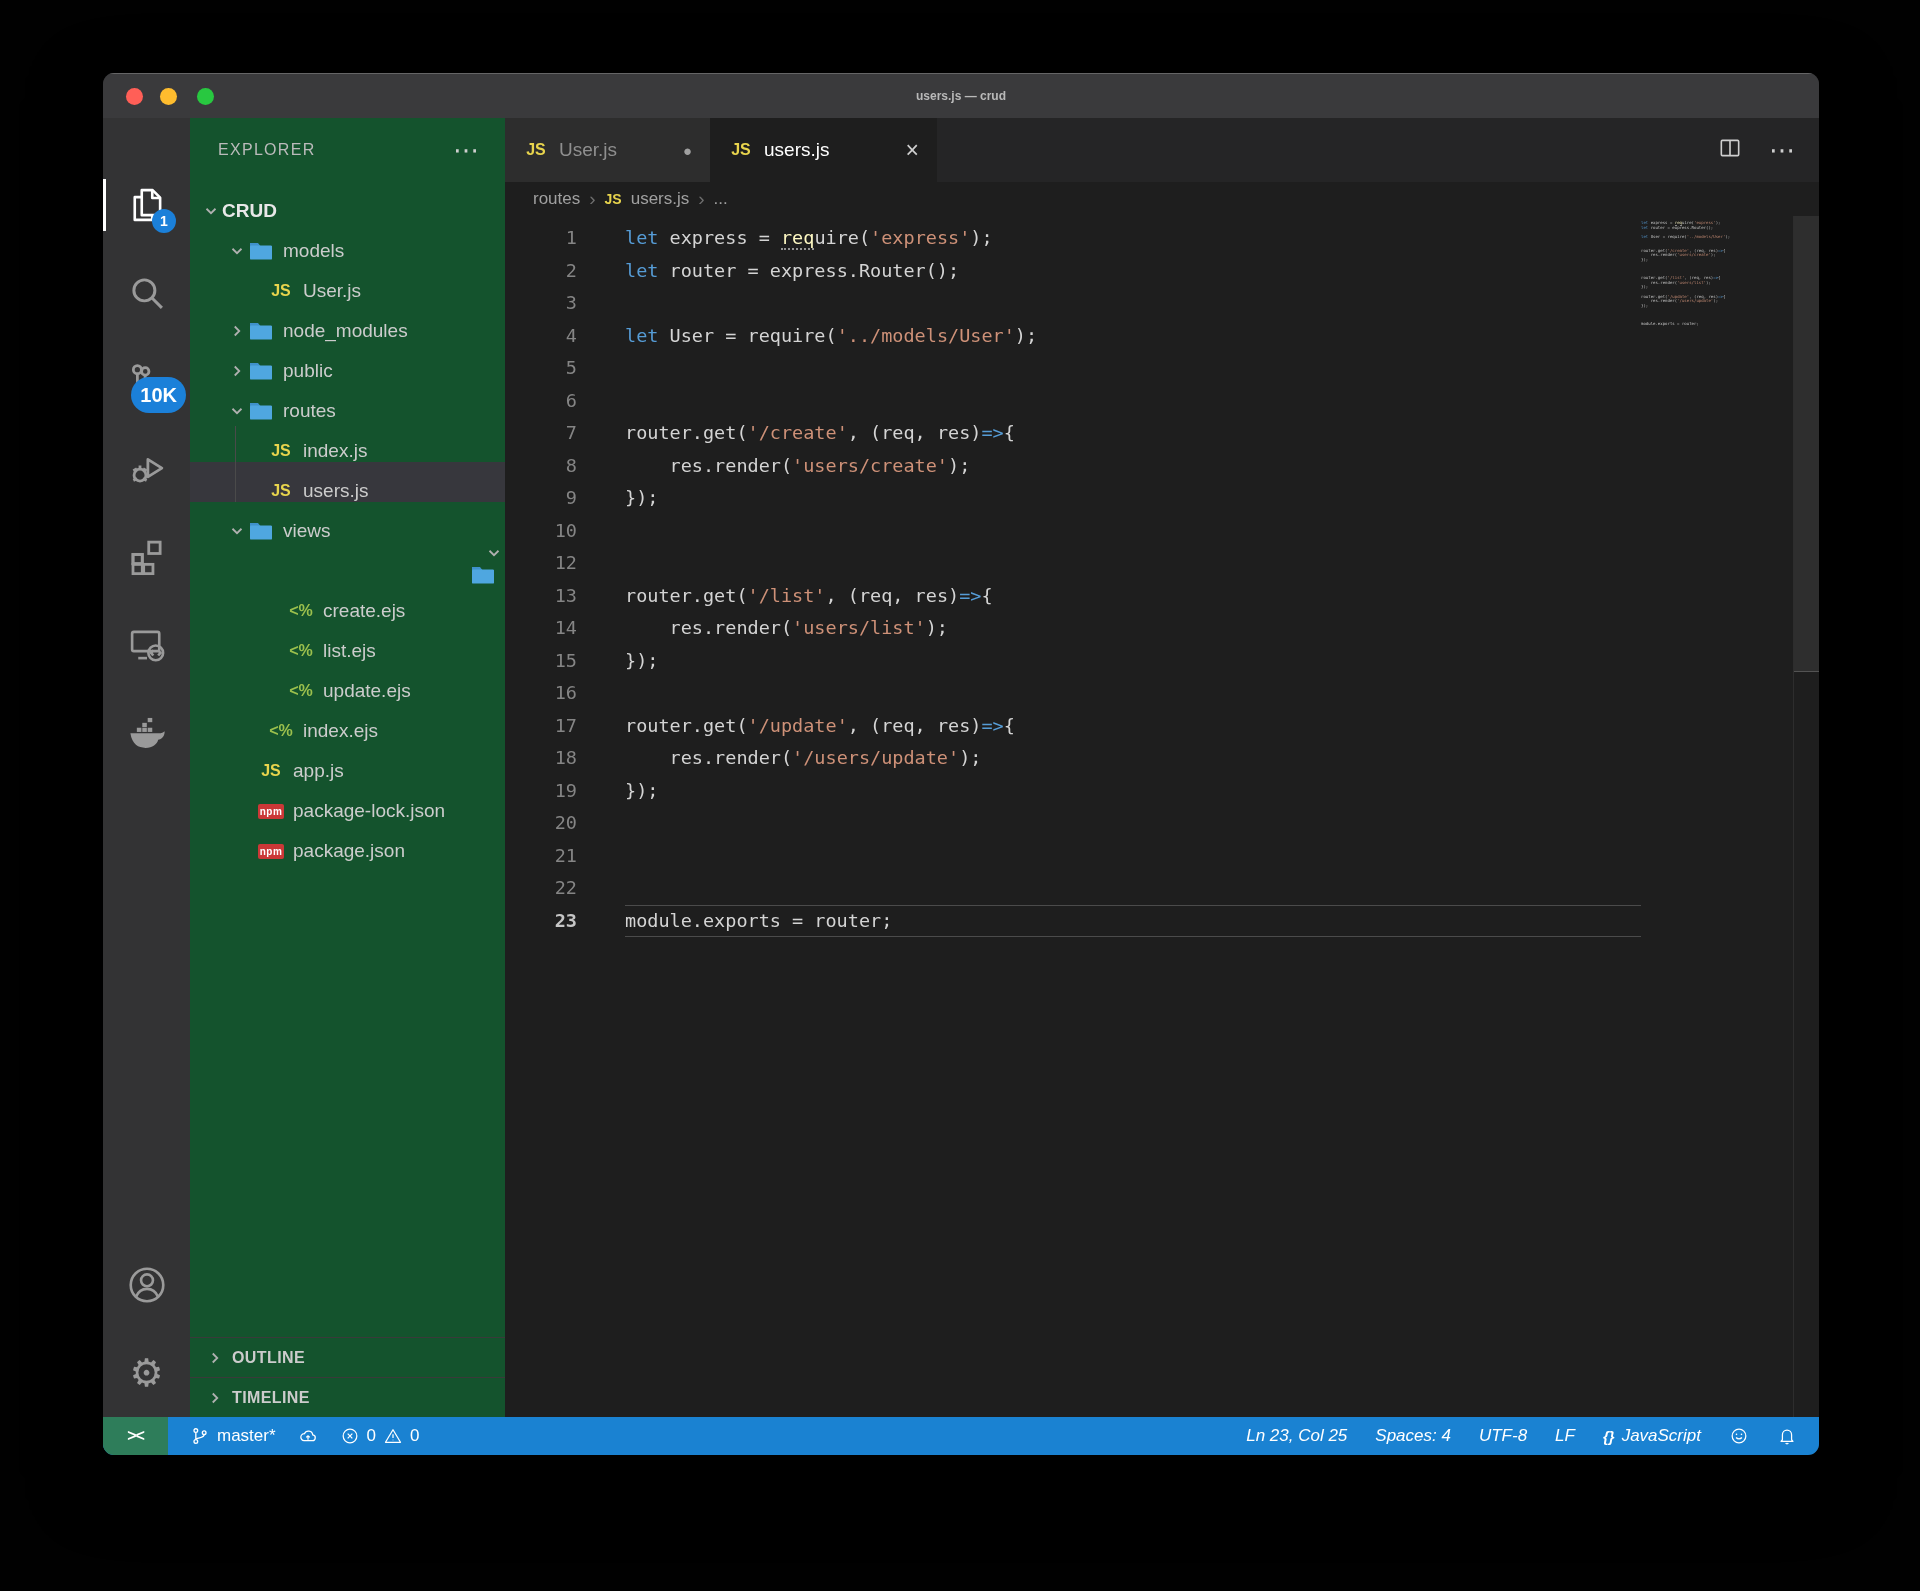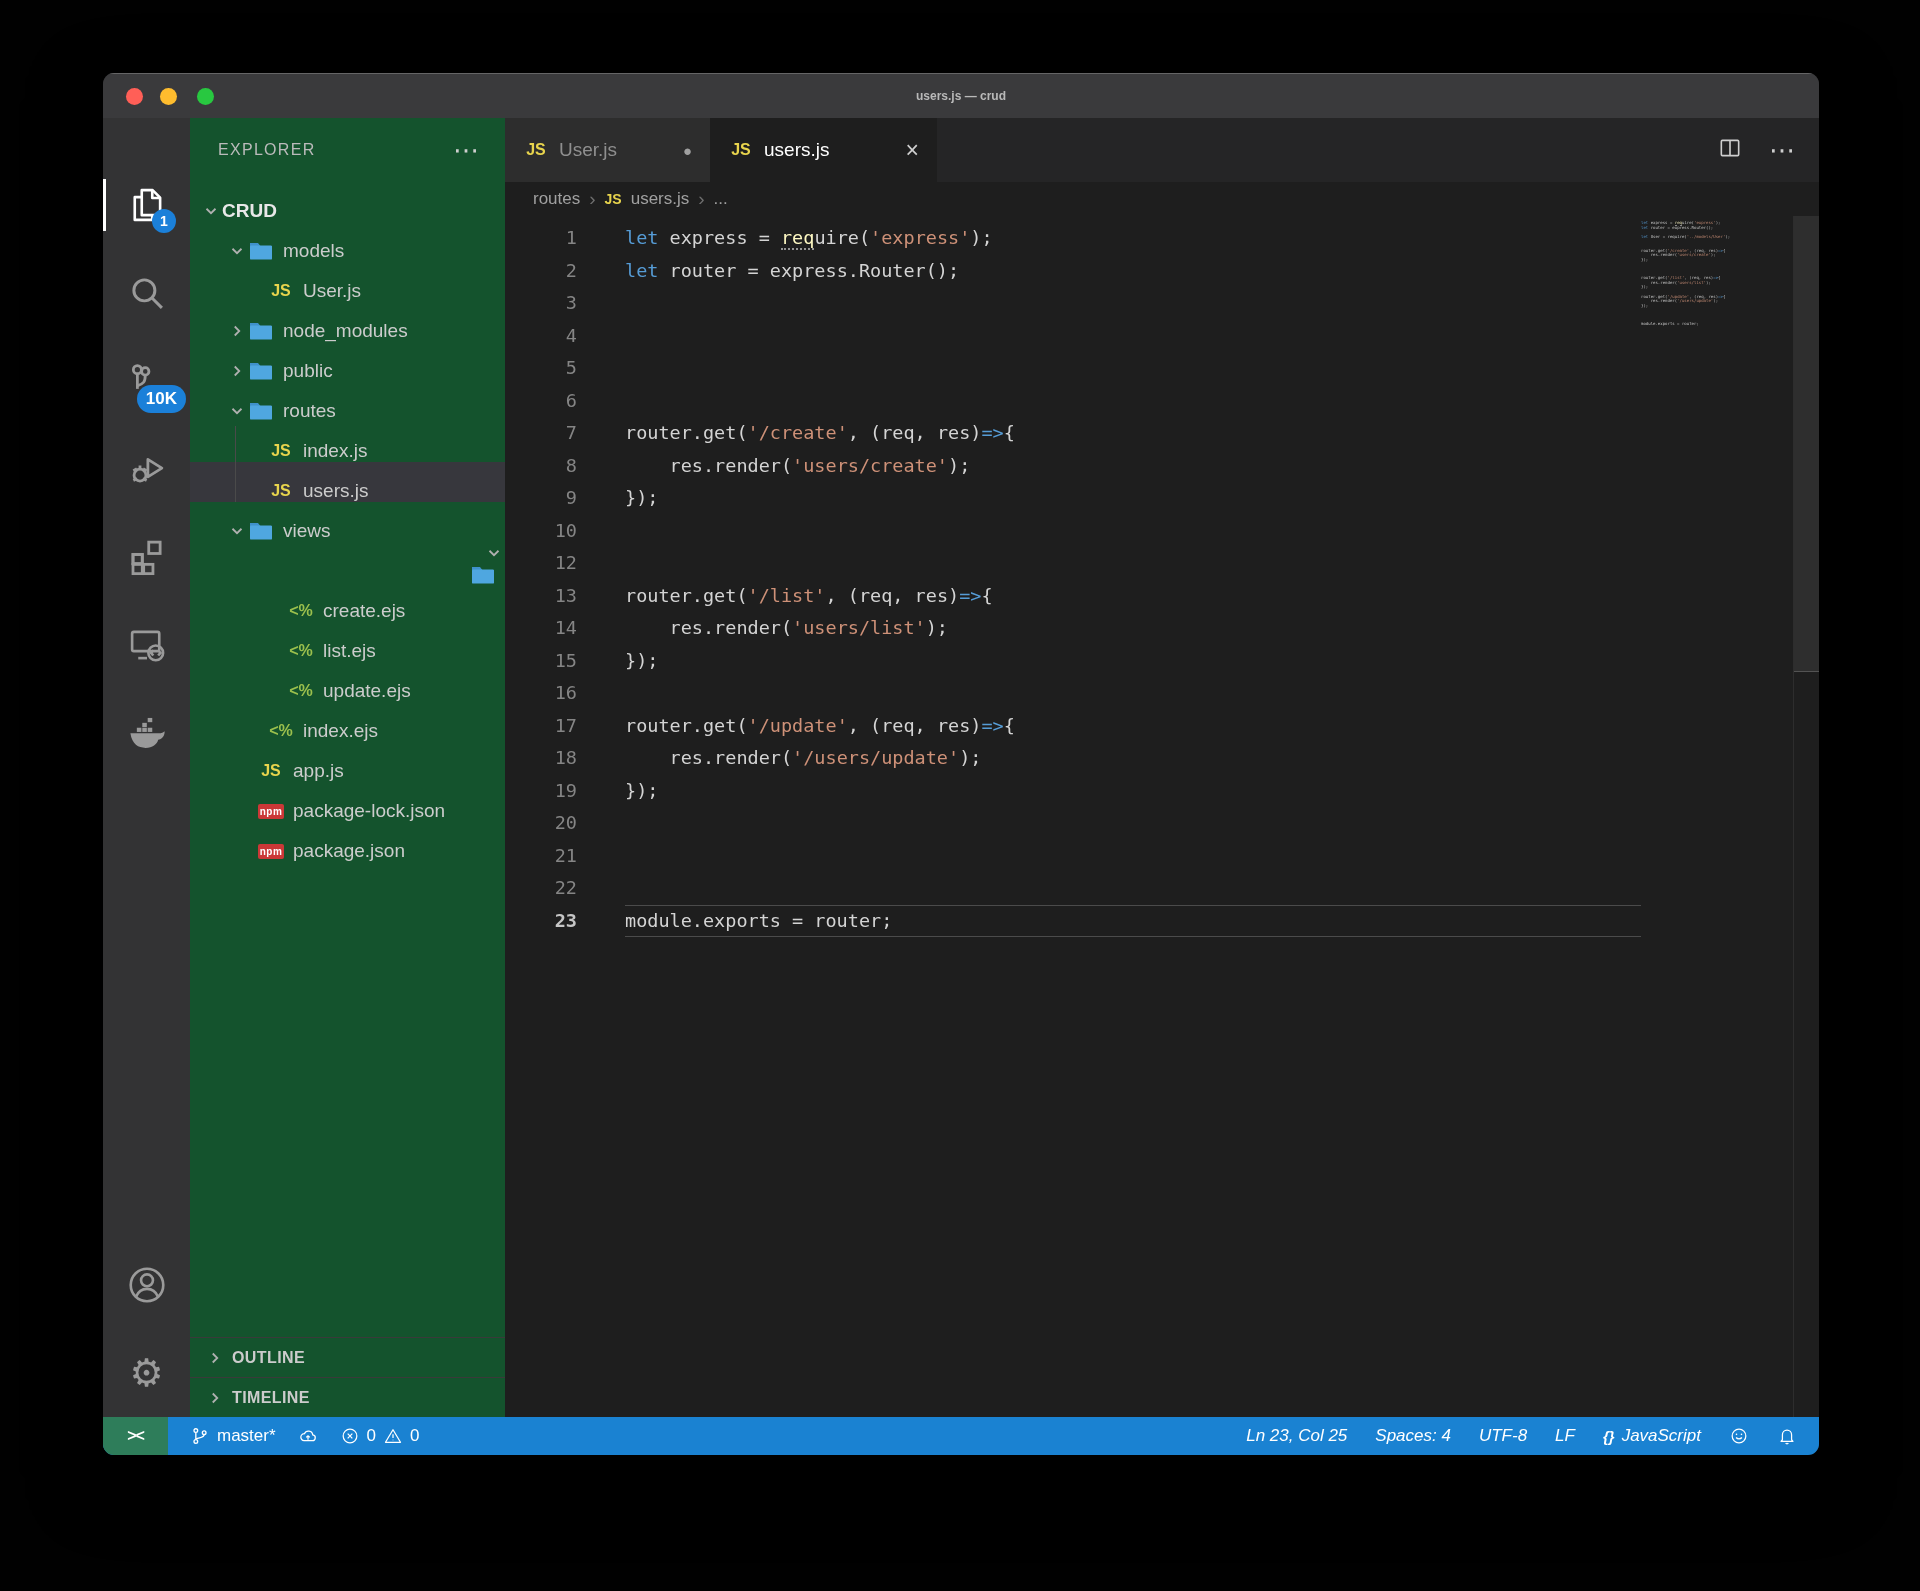--- a/index.html
+++ b/index.html
@@ -21,21 +21,21 @@
   
   .activitybar{width:87px;background:#333334;position:relative;flex:none;display:flex;flex-direction:column;}
   .act-item{height:88px;display:flex;align-items:center;justify-content:center;position:relative;color:#9a9a9a;}
   .act-item.active{color:#ffffff;}
   .act-item.active::before{content:"";position:absolute;left:0;top:18px;bottom:18px;width:2.5px;background:#fff;}
   .act-item svg{width:42px;height:42px;}
   .act-spacer{flex:1;}
   .badge{position:absolute;background:#1b80d9;color:#fff;font-weight:700;border-radius:20px;
          display:flex;align-items:center;justify-content:center;}
   .badge-1{right:14px;bottom:16px;width:24px;height:24px;font-size:14px;}
-  .badge-10k{right:4px;bottom:12px;height:28px;padding:0 9px;font-size:17px;}
+  .badge-10k{right:4px;bottom:12px;height:36px;padding:0 9px;font-size:20px;}
   .gear-glyph{font-size:38px;line-height:1;color:#9a9a9a;font-family:"DejaVu Sans",sans-serif;}
   
   .sidebar{width:315px;background:#14532d;position:relative;flex:none;overflow:hidden;color:#cccccc;}
   .sb-header{height:64px;display:flex;align-items:center;justify-content:space-between;padding:0 26px 0 28px;box-sizing:border-box;}
   .sb-title{font-size:16px;letter-spacing:1.3px;color:#bbbbbb;}
   .more-dots{font-size:26px;color:#cfcfcf;line-height:1;}
   .tree{position:relative;}
   .tree-row{height:40px;display:flex;align-items:flex-end;box-sizing:border-box;font-size:19px;color:#cccccc;white-space:nowrap;}
   .tree-row.selected{background:#37373d;}
   .tree-row.bold .tree-label{font-weight:700;color:#e8e8e8;}
@@ -390,20 +390,21 @@
             <div class="code-line">
               <span class="gutter">2</span>
               <span class="line-text"><span class="tok-k">let</span><span class="tok-p"> router = express.Router();</span></span>
             </div>
             <div class="code-line">
               <span class="gutter">3</span>
               <span class="line-text"> </span>
             </div>
             <div class="code-line">
               <span class="gutter">4</span>
+              <span class="line-text"><span class="tok-k">let</span><span class="tok-p"> User = require(</span><span class="tok-s">'../models/User'</span><span class="tok-p">);</span></span>
             </div>
             <div class="code-line">
               <span class="gutter">5</span>
               <span class="line-text"> </span>
             </div>
             <div class="code-line">
               <span class="gutter">6</span>
               <span class="line-text"> </span>
             </div>
             <div class="code-line">

